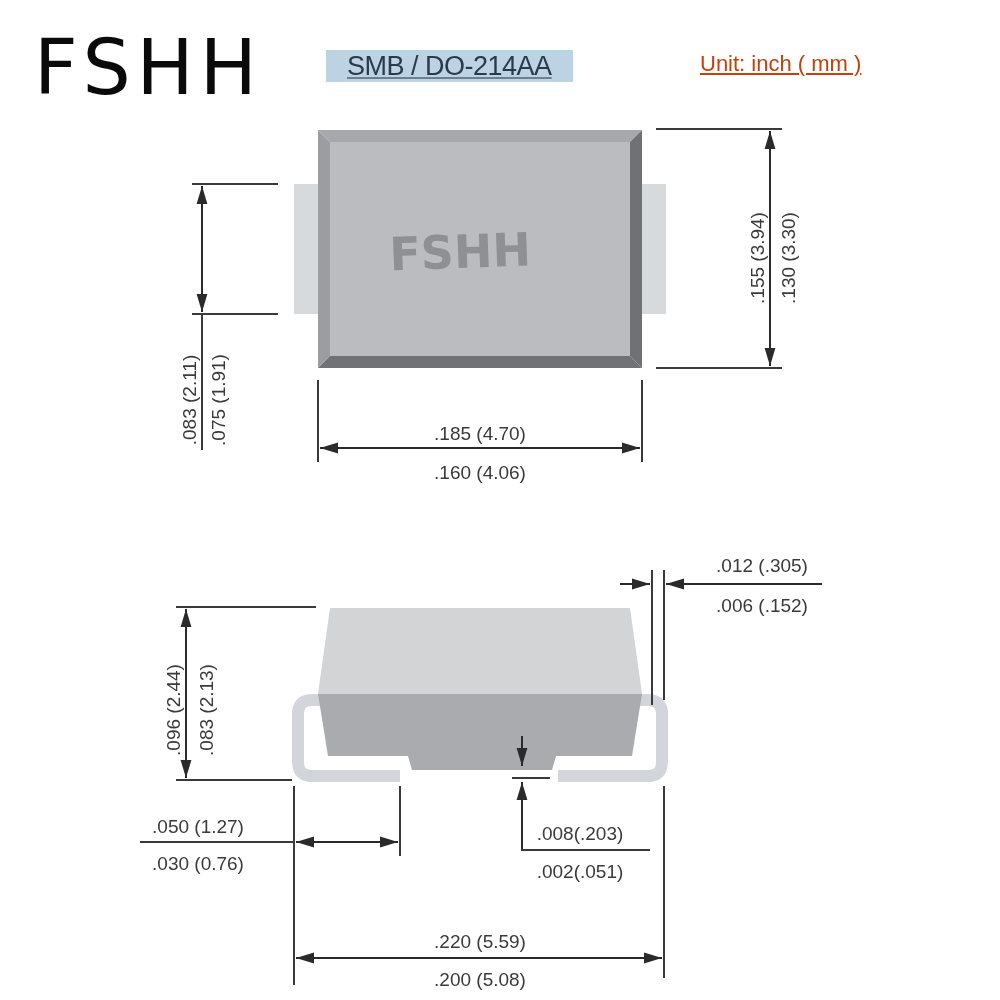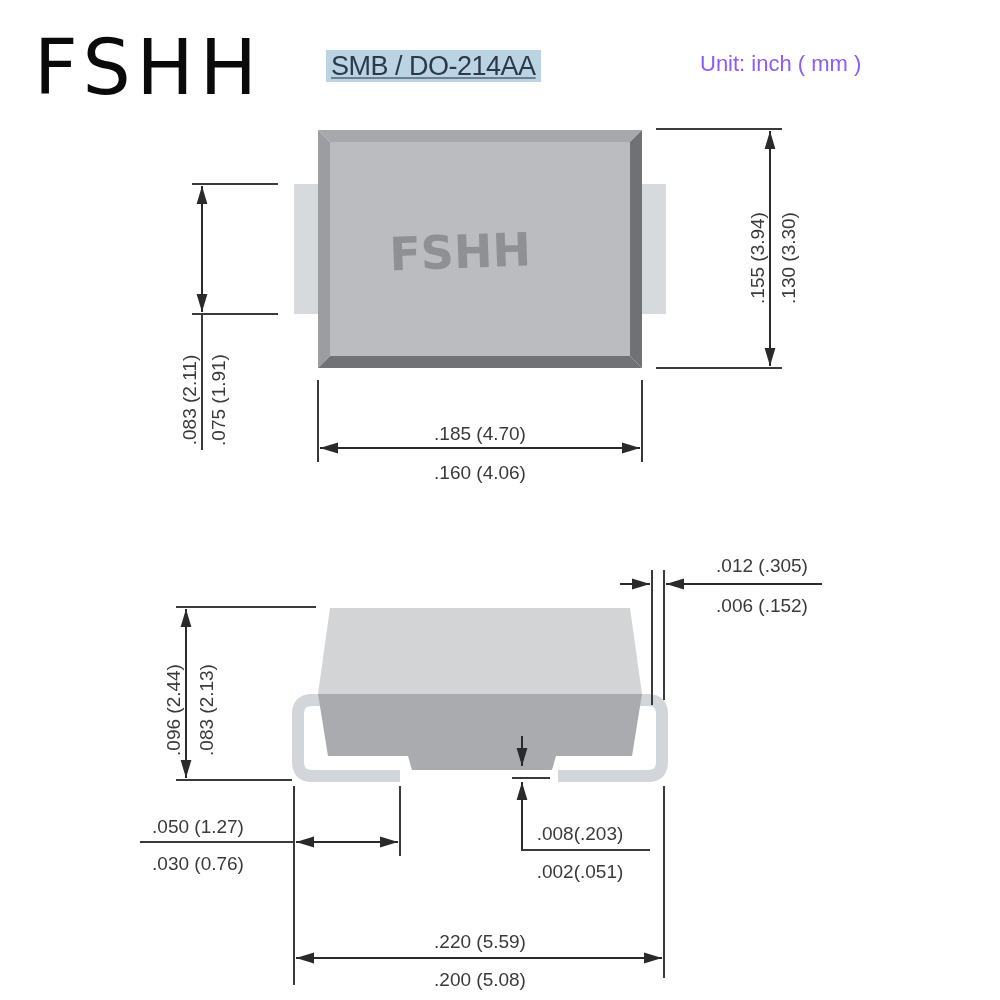--- a/index.html
+++ b/index.html
@@ -1,19 +1,19 @@
 <!DOCTYPE html>
 <html><head>
   <meta charset="utf-8">
   <style>
     html, body { margin: 0; padding: 0; background: #ffffff; }
     body { width: 1000px; height: 1000px; position: relative; overflow: hidden; font-family: "Liberation Sans", sans-serif; }
     .brand { position: absolute; left: 34px; top: 30px; font-family: "DejaVu Sans", sans-serif; font-size: 76px; font-weight: 400; letter-spacing: 6px; color: #0a0a0a; line-height: 1; transform: scaleX(1.0); }
-    .pkg-title { position: absolute; left: 326px; top: 50px; font-size: 27px; color: #2b3a4a; background: #bcd3e3; padding: 0 5px; line-height: 32px; letter-spacing: -0.5px; text-decoration: underline; text-decoration-color: #6e7f90; }
-    .unit { position: absolute; left: 700px; top: 50px; font-size: 22px; color: #8b5cf6; line-height: 28px; }
+    .pkg-title { position: absolute; left: 326px; top: 50px; font-size: 27px; color: #2b3a4a; background: #bcd3e3; padding: 0 21px; line-height: 32px; letter-spacing: -0.5px; text-decoration: underline; text-decoration-color: #6e7f90; }
+    .unit { position: absolute; left: 700px; top: 50px; font-size: 22px; color: #c2410c; line-height: 28px; text-decoration: underline; }
     svg { position: absolute; left: 0; top: 0; }
     .dim { font-family: "Liberation Sans", sans-serif; font-size: 19px; fill: #3a3a3a; }
   </style>
 </head>
 <body>
 
 <div class="brand">FSHH</div>
 <div class="pkg-title">SMB / DO-214AA</div>
 <div class="unit">Unit: inch ( mm )</div>
 

